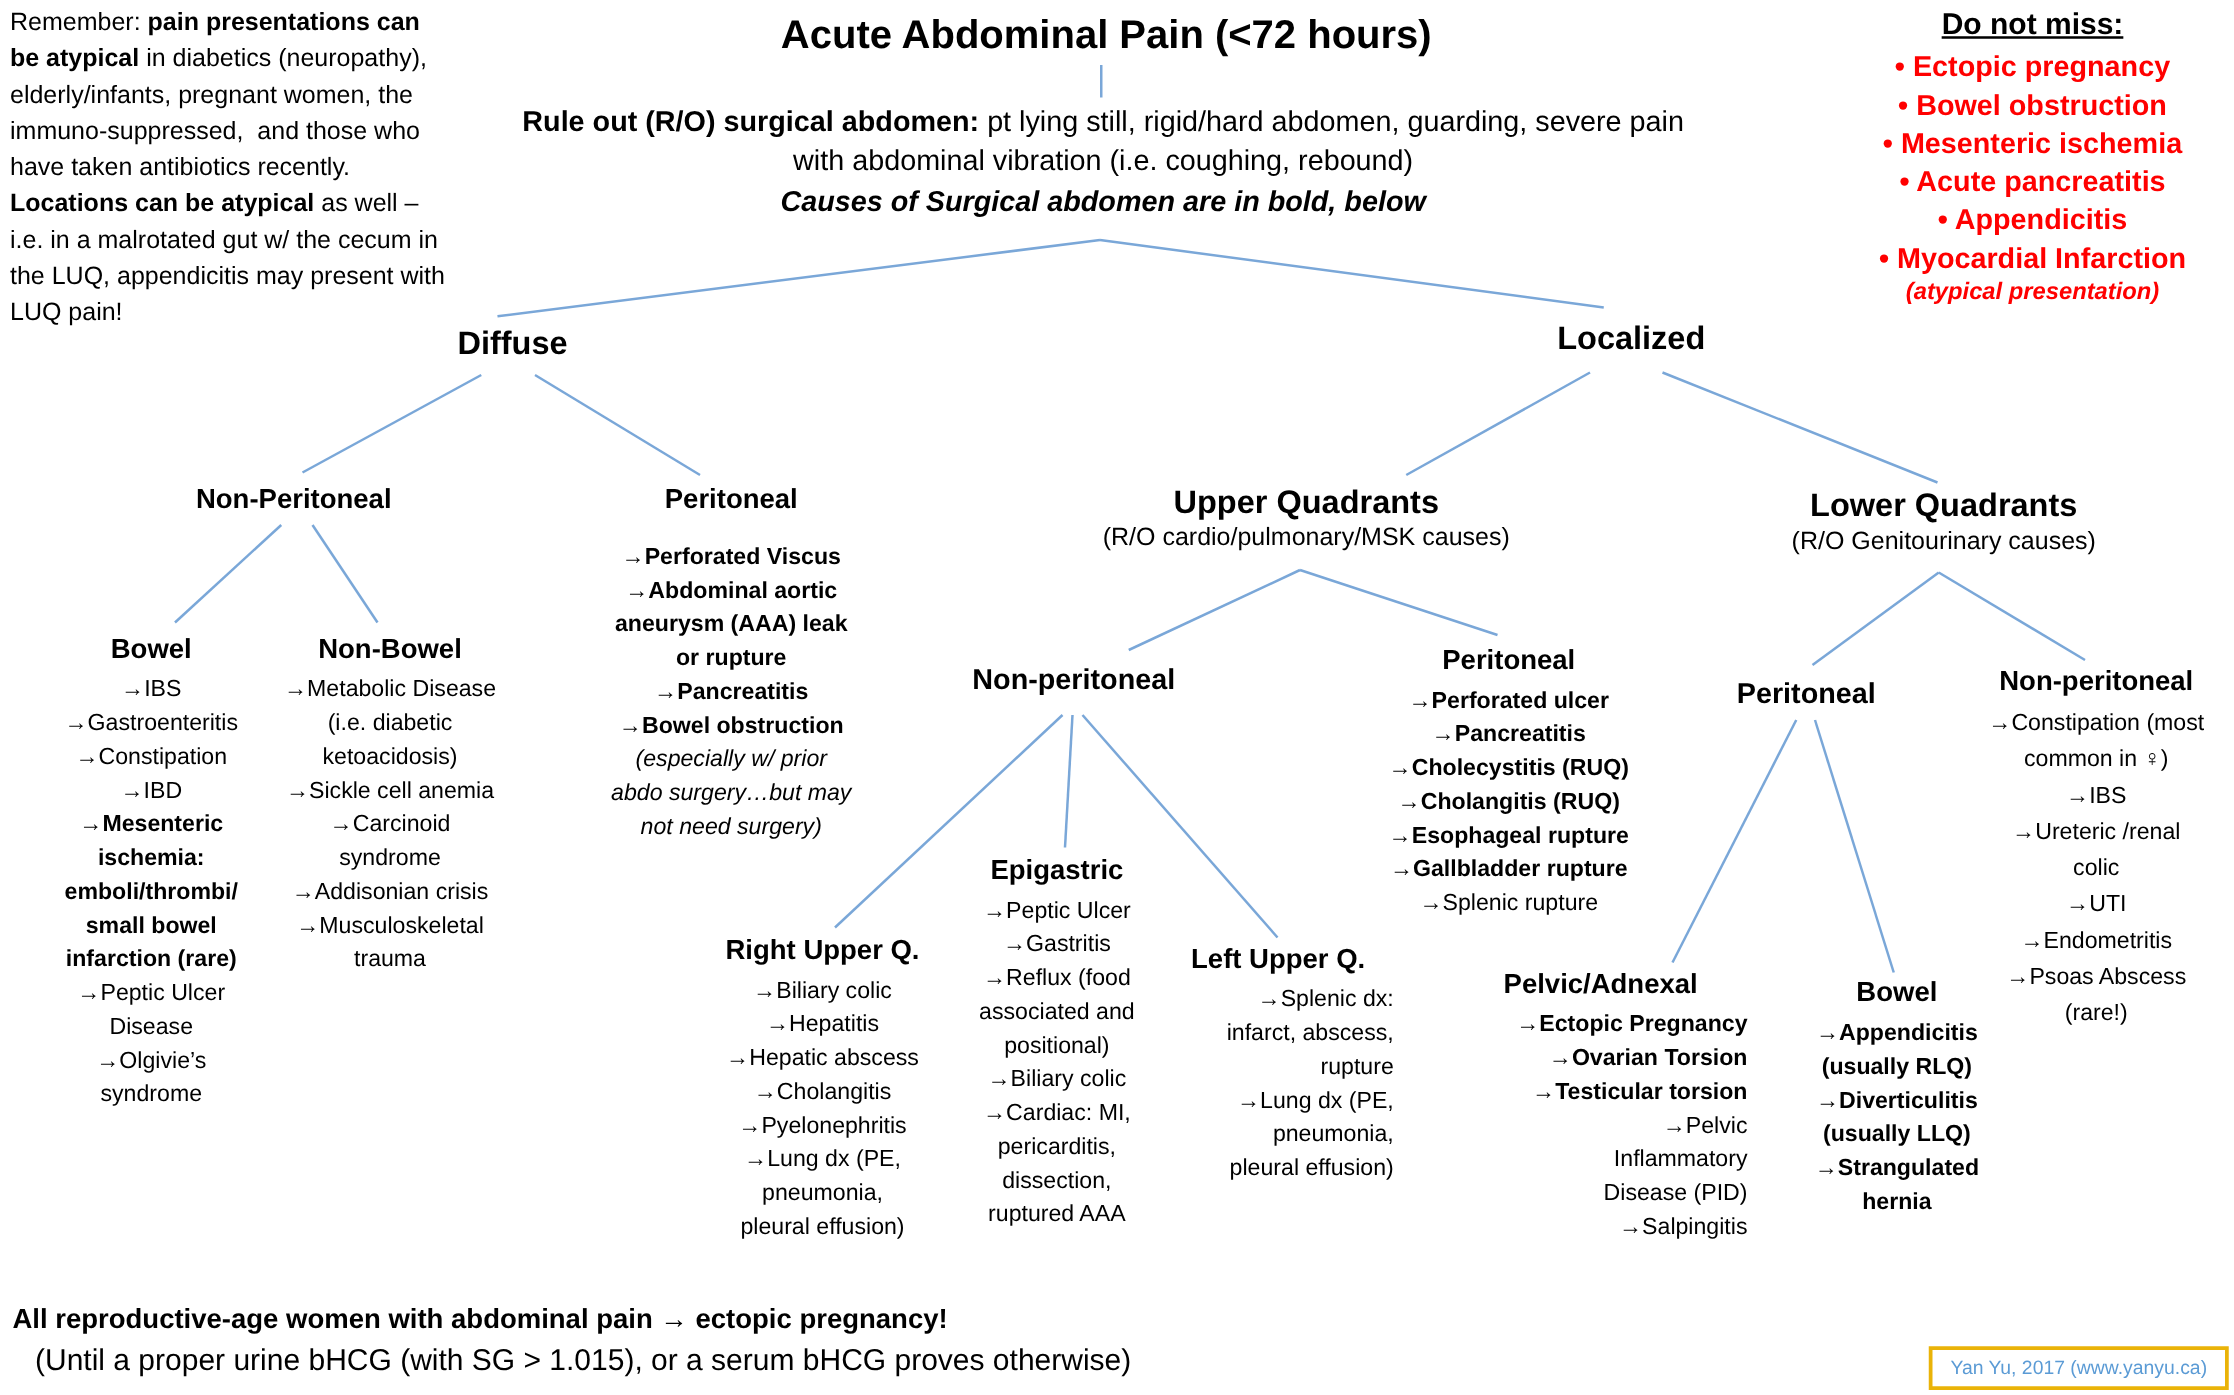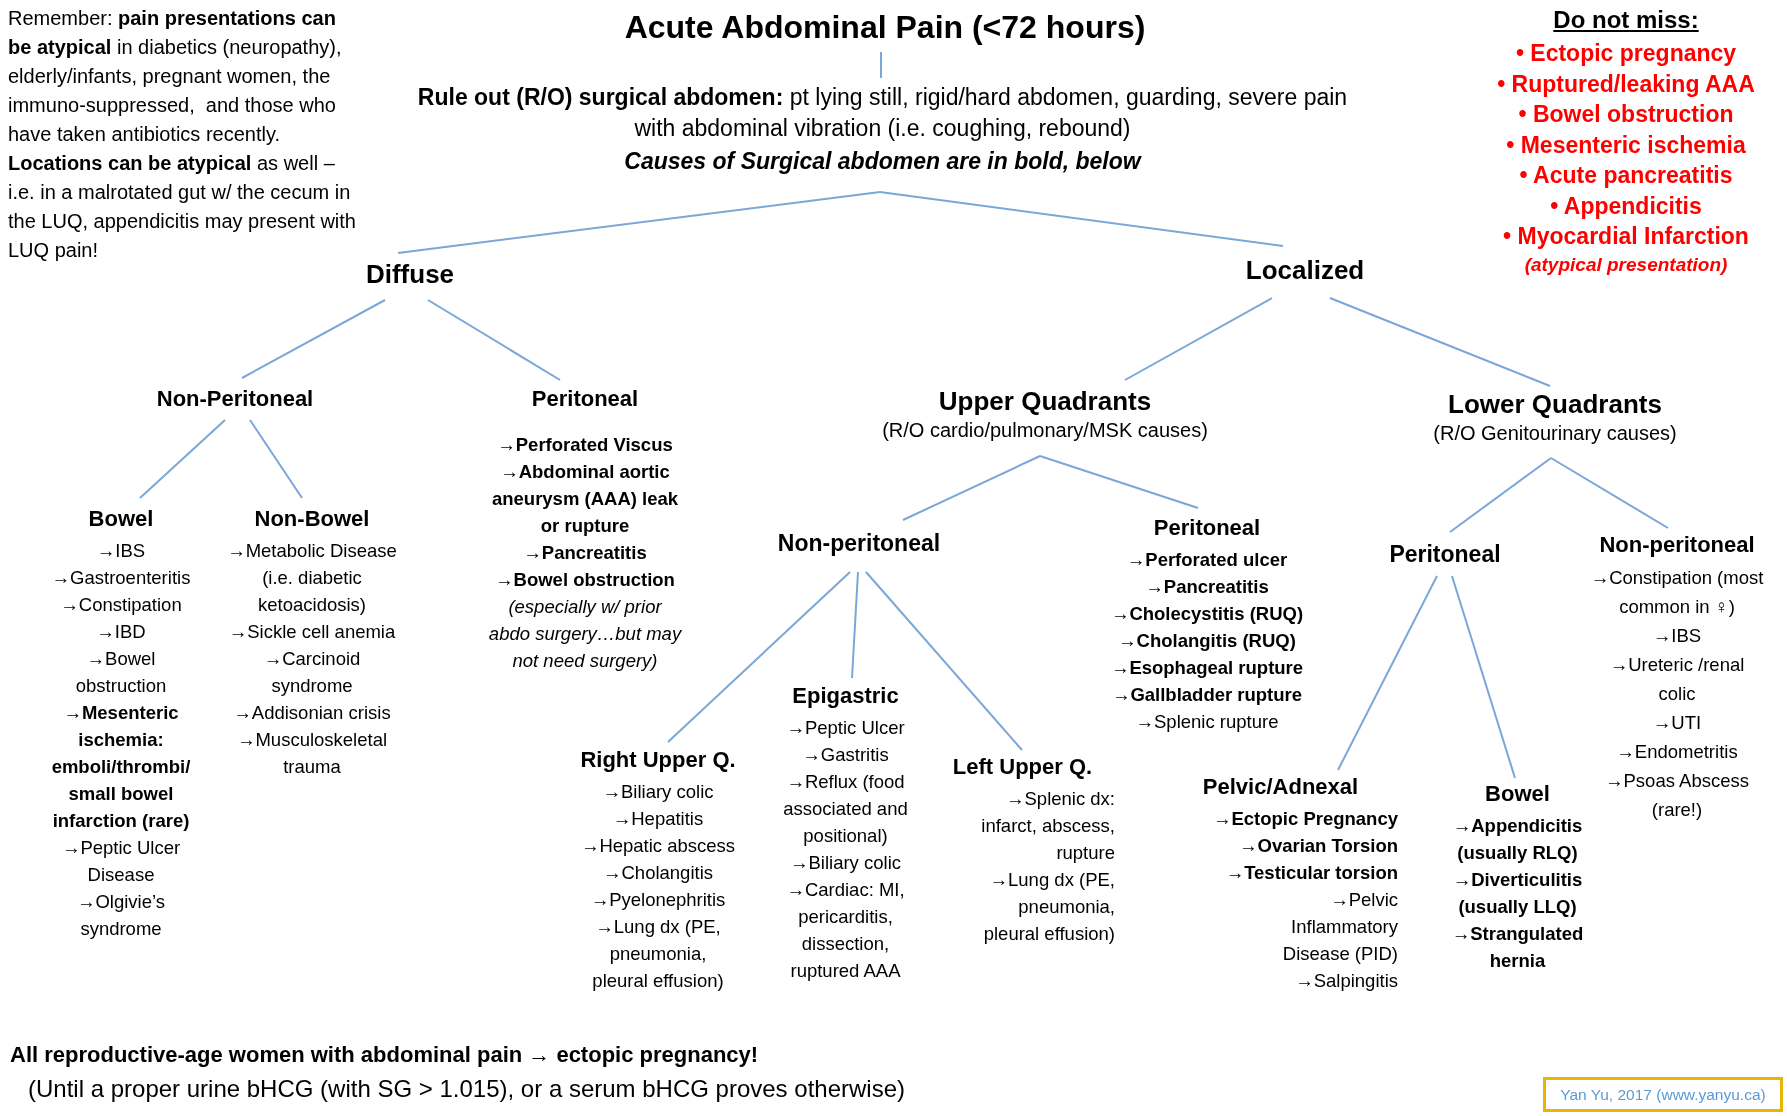--- a/index.html
+++ b/index.html
@@ -68,21 +68,20 @@
 
   <div class="abs center" style="left:395px;top:82px;width:975px;">
     <div class="rule"><span class="b">Rule out (R/O) surgical abdomen:</span><span> pt lying still, rigid/hard abdomen, guarding, severe pain with abdominal vibration (i.e. coughing, rebound)</span></div>
     <div class="rule-note b i">Causes of Surgical abdomen are in bold, below</div>
   </div>
 
   <div class="abs center" style="left:1468px;top:4px;width:316px;">
     <div class="dnm-title">Do not miss:</div>
     <div class="dnm-items">
         <div class="li">•  Ectopic pregnancy</div>
-        <div class="li">•  Ruptured/leaking AAA</div>
         <div class="li">•  Bowel obstruction</div>
         <div class="li">•  Mesenteric ischemia</div>
         <div class="li">•  Acute pancreatitis</div>
         <div class="li">•  Appendicitis</div>
         <div class="li">•  Myocardial Infarction</div>
       </div>
     <div class="dnm-foot">(atypical presentation)</div>
   </div>
 
   <div class="abs center big-label" style="left:340px;top:258px;width:140px;">Diffuse</div>
@@ -90,22 +89,20 @@
 
   <div class="abs center hdr" style="left:135px;top:385px;width:200px;">Non-Peritoneal</div>
 
   <div class="abs center" style="left:40px;top:505px;width:162px;">
     <div class="hdr">Bowel</div>
     <div class="items">
         <div class="li">→IBS</div>
         <div class="li">→Gastroenteritis</div>
         <div class="li">→Constipation</div>
         <div class="li">→IBD</div>
-        <div class="li">→Bowel
-obstruction</div>
         <div class="li b">→Mesenteric
 ischemia:
 emboli/thrombi/
 small bowel
 infarction (rare)</div>
         <div class="li">→Peptic Ulcer
 Disease</div>
         <div class="li">→Olgivie’s
 syndrome</div>
       </div>

